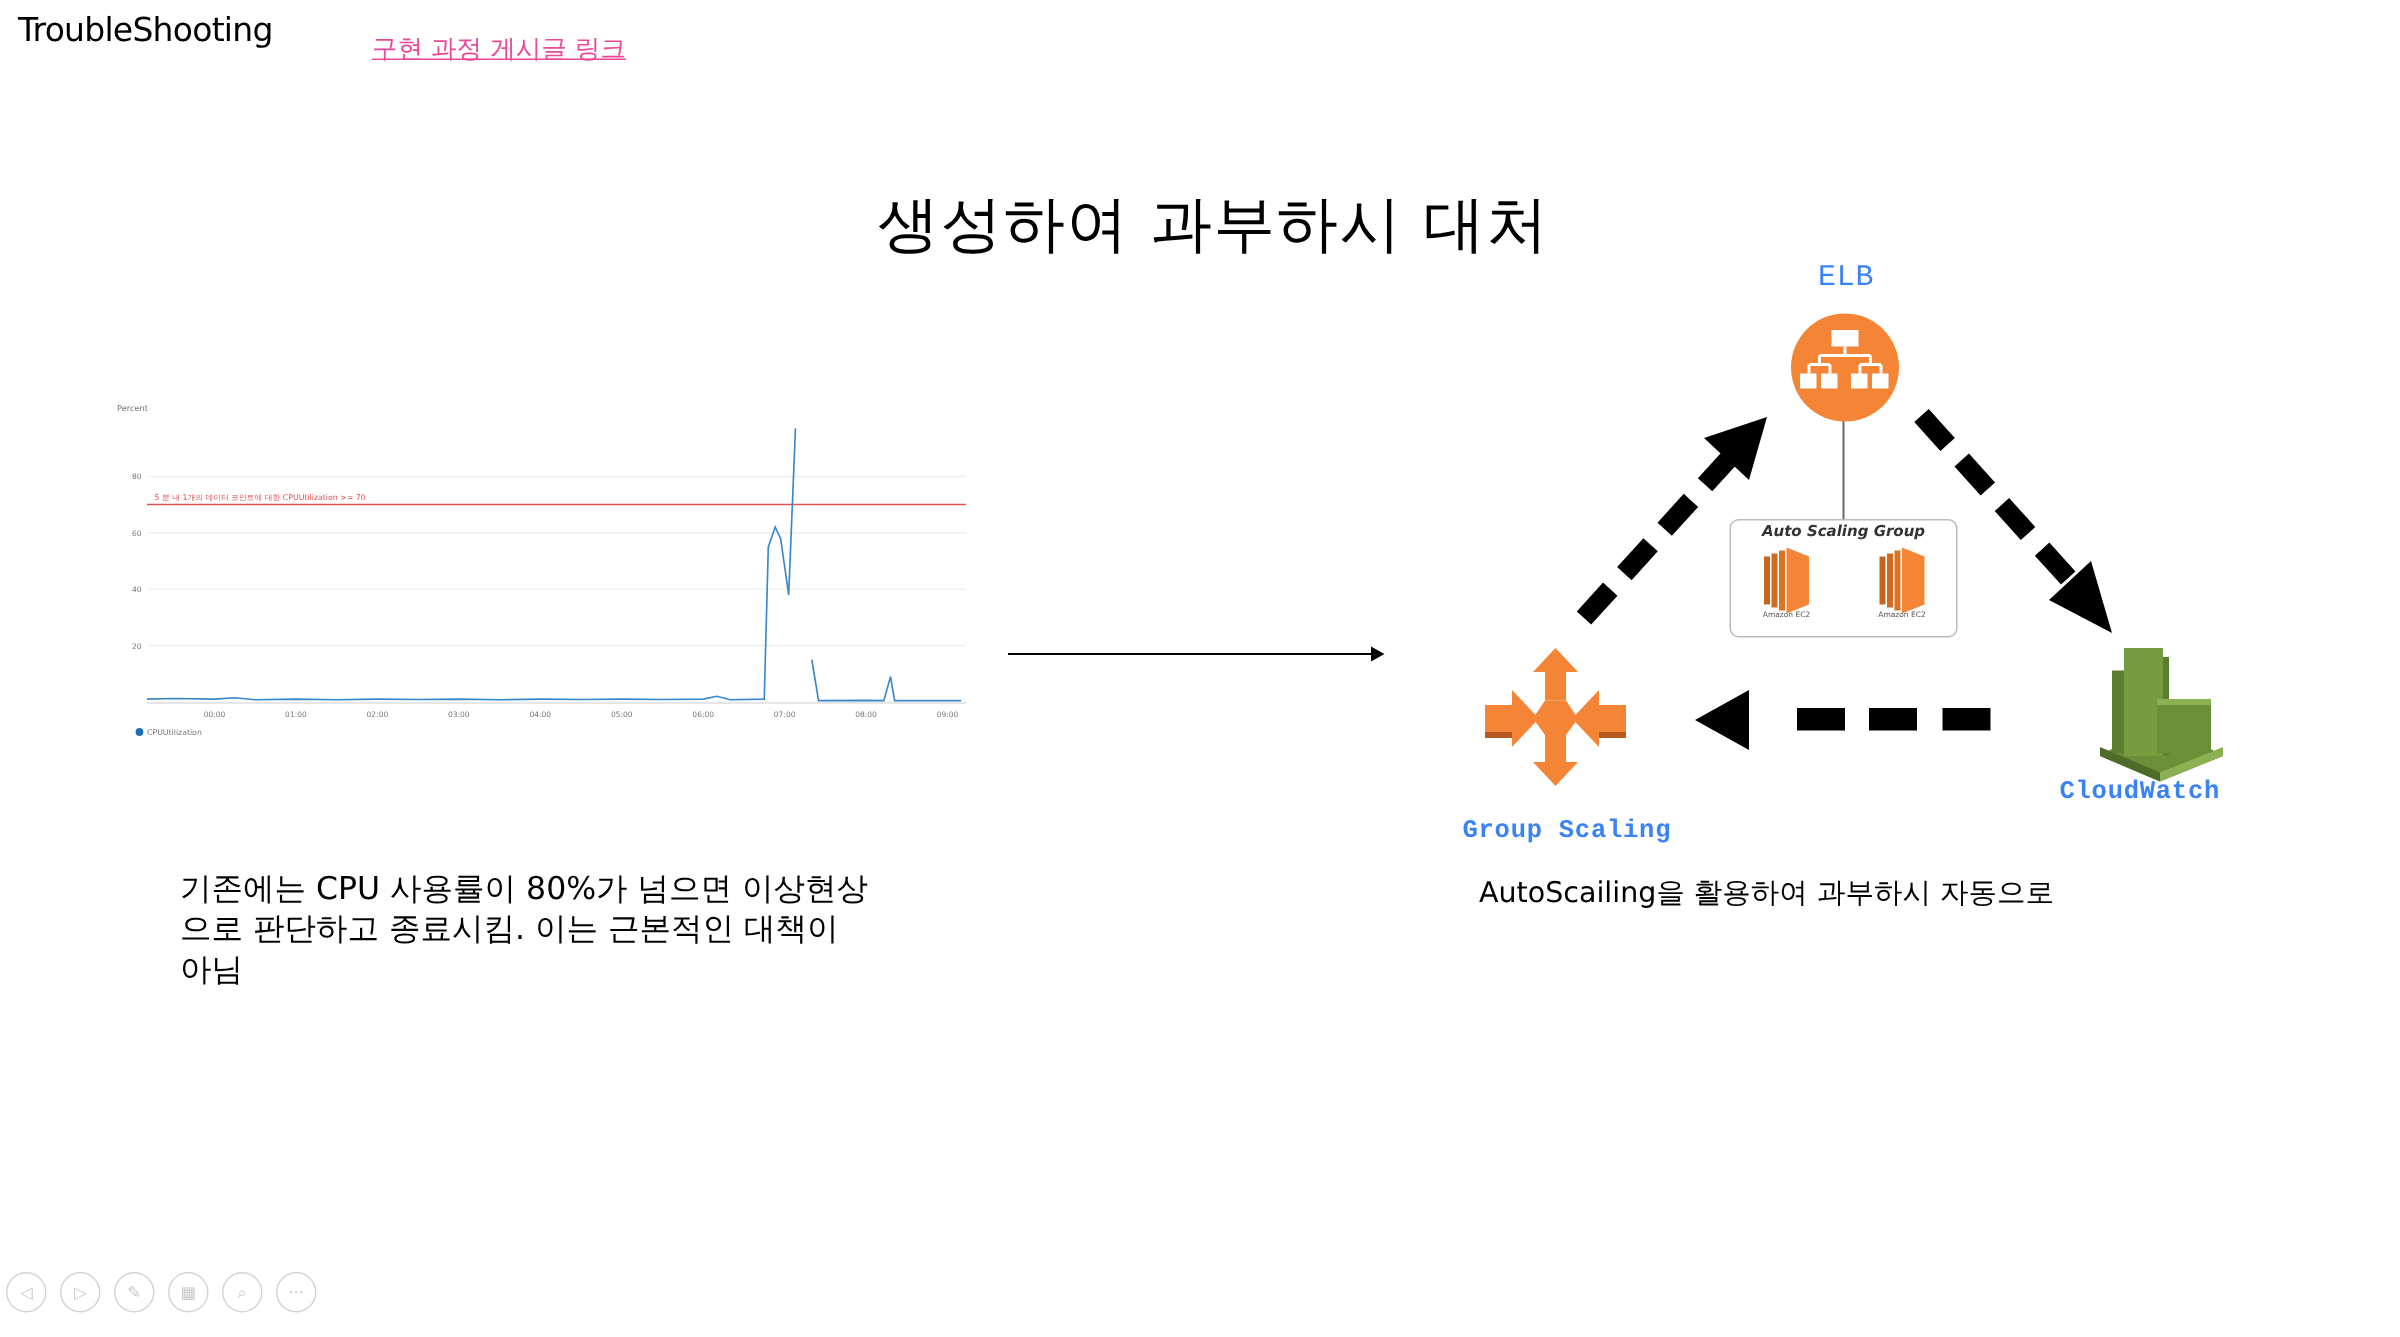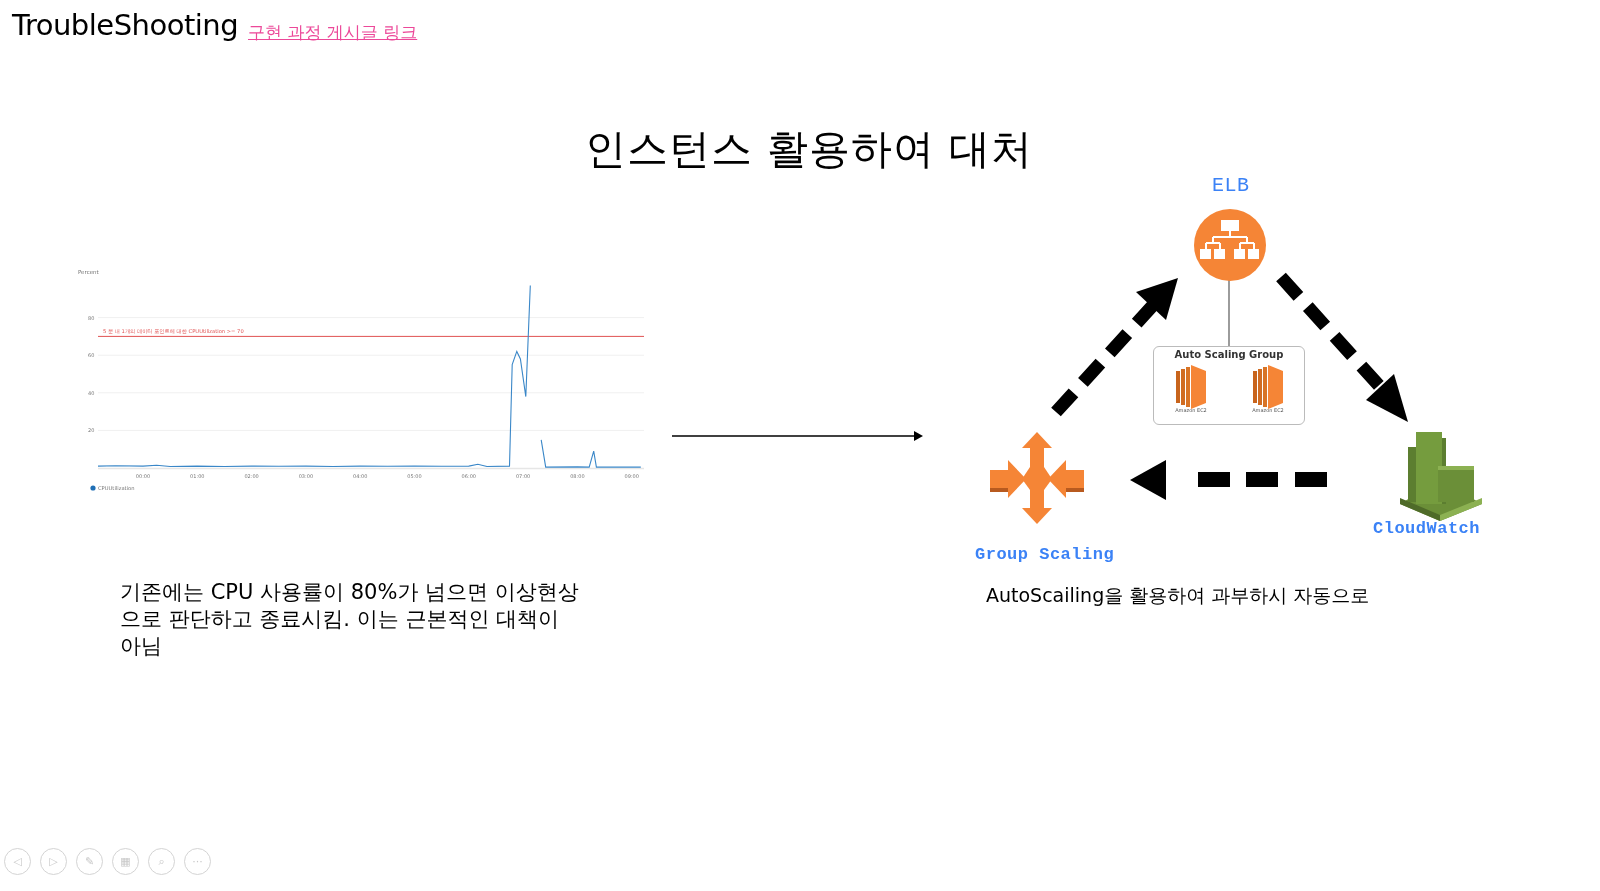--- a/index.html
+++ b/index.html
@@ -1,42 +1,42 @@
 <!DOCTYPE html>
 <html><head>
 <meta charset="utf-8">
 <style>
   html, body { margin:0; padding:0; background:#ffffff; }
   body { width:1600px; height:891px; position:relative; overflow:hidden; font-family:"DejaVu Sans", "Liberation Sans", sans-serif; color:#000; }
-  .header-title { position:absolute; left:12px; top:8px; font-size:29px; font-family:"DejaVu Sans", sans-serif; letter-spacing:-0.5px; }
+  .header-title { position:absolute; left:12px; top:8px; font-size:22px; font-family:"DejaVu Sans", sans-serif; letter-spacing:-0.5px; }
   .header-link { position:absolute; left:248px; top:21px; font-size:17px; color:#ec4899; text-decoration:underline; cursor:pointer; }
   .slide-title { position:absolute; left:585px; top:122px; font-size:41px; letter-spacing:1px; }
   .chart-wrap { position:absolute; left:74px; top:262px; width:576px; height:245px; }
   .chart-wrap svg { position:absolute; left:0; top:0; }
   .chart-text { font-family:"DejaVu Sans", sans-serif; fill:#777; }
   .desc-left { position:absolute; left:120px; top:567px; width:520px; font-size:21px; line-height:27px;margin-top:12px; }
   .desc-right { position:absolute; left:986px; top:582px; width:520px; font-size:19px; line-height:27px; }
   .center-arrow { position:absolute; left:672px; top:428px; }
   .diagram { position:absolute; left:960px; top:170px; width:560px; height:400px; }
   .diagram svg { position:absolute; left:0; top:0; }
   .diag-label { position:absolute; font-family:Liberation Mono, monospace; font-size:17px; color:#3b82f6; letter-spacing:0.5px; font-weight:bold; }
   .asg-box { position:absolute; left:193px; top:176px; width:150px; height:77px; border:1.5px solid #bbb; border-radius:6px; background:#fff; }
-  .asg-title { position:absolute; left:0; right:0; top:2px; text-align:center; font-size:10px; font-weight:bold; color:#333; }
+  .asg-title { position:absolute; left:0; right:0; top:2px; text-align:center; font-size:10px; font-weight:bold; color:#333;font-style:italic; }
   .ec2 { position:absolute; top:18px; width:50px; height:58px; text-align:center; }
   .ec2-label { position:absolute; bottom:10px; left:0; right:0; font-size:5px; color:#555; text-align:center; }
   .toolbar { position:absolute; left:4px; top:848px; display:flex; gap:9px; }
   .tb-btn { width:27px; height:27px; border:1px solid #d4d4d4; border-radius:50%; display:flex; align-items:center; justify-content:center; color:#c8c8c8; font-size:11px; cursor:pointer; box-sizing:border-box; }
 </style>
 </head>
 <body>
 
 <div class="header-title">TroubleShooting</div>
 <a class="header-link">구현 과정 게시글 링크</a>
 
-<div class="slide-title">인스턴스 활용하여 대처</div>
+<div class="slide-title">생성하여 과부하시 대처</div>
 
 <div class="chart-wrap">
   <svg id="chart-svg" width="576" height="245">
       <text x="4" y="12" font-size="5.5" class="chart-text">Percent</text>
       <line x1="24" x2="570" y1="168.4" y2="168.4" stroke="#f0f0f0" stroke-width="1"></line>
       <text x="14" y="170.4" font-size="5" class="chart-text">20</text>
       <line x1="24" x2="570" y1="130.8" y2="130.8" stroke="#f0f0f0" stroke-width="1"></line>
       <text x="14" y="132.8" font-size="5" class="chart-text">40</text>
       <line x1="24" x2="570" y1="93.2" y2="93.2" stroke="#f0f0f0" stroke-width="1"></line>
       <text x="14" y="95.2" font-size="5" class="chart-text">60</text>

